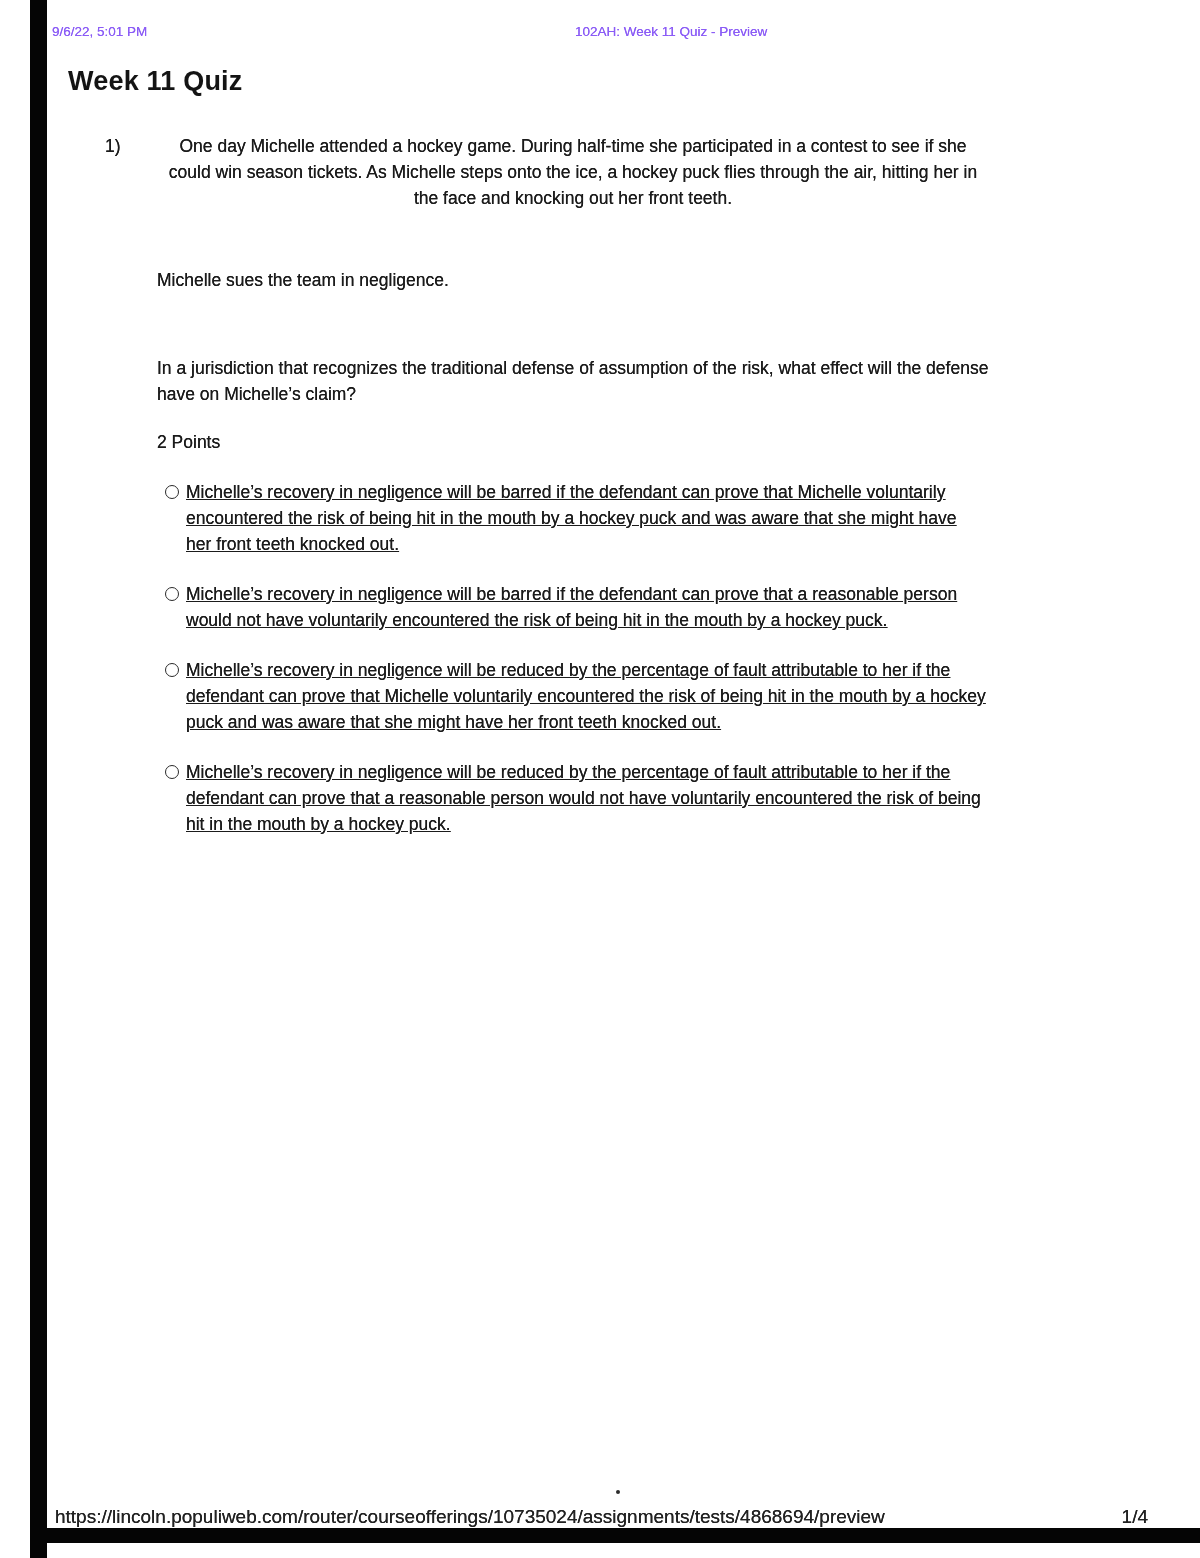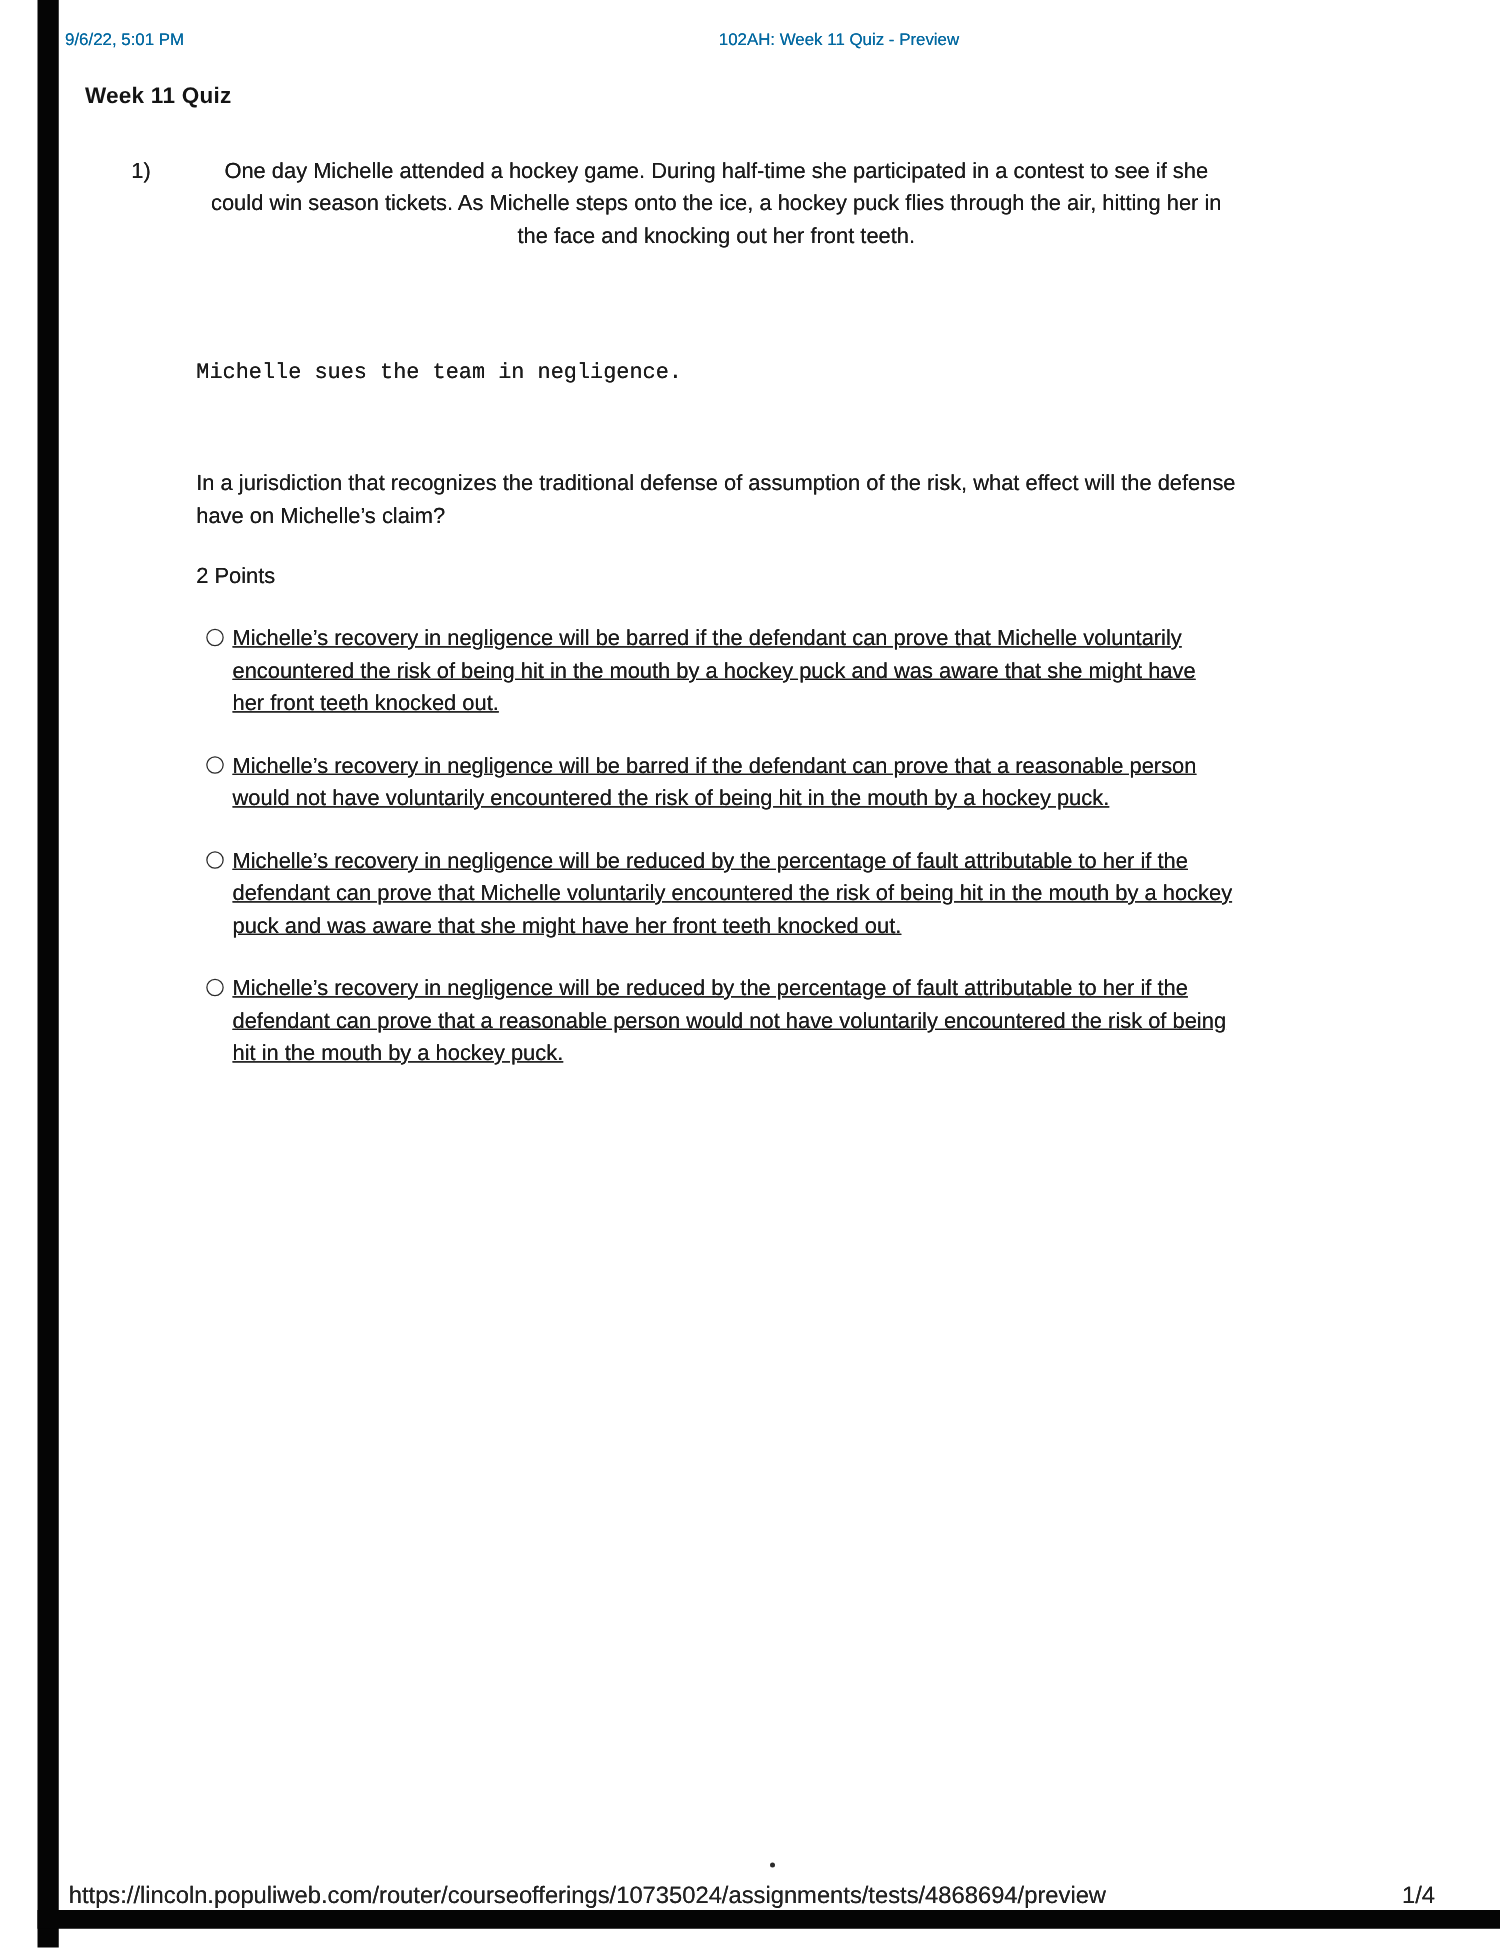--- a/index.html
+++ b/index.html
@@ -44,36 +44,36 @@
   }
 
   
   .print-header {
     position: absolute;
     top: 24px;
     left: 0;
     right: 0;
     height: 20px;
     font-size: 13.5px;
-    color: #0369a1;
+    color: #8b5cf6;
     text-shadow: 0 0 0.4px currentColor;
   }
   .print-header .datetime { position: absolute; left: 52px; top: 0; }
   .print-header .doc-title { position: absolute; left: 575px; top: 0; }
 
   
   .page-main {
     position: absolute;
     top: 66px;
     left: 68px;
     width: 960px;
   }
   h1.quiz-title {
     margin: 0;
-    font-size: 18px;
+    font-size: 27px;
     font-weight: bold;
     color: #141414;
     letter-spacing: 0.2px;
   }
   .question {
     display: flex;
     margin-top: 36px;
     font-size: 17.5px;
     line-height: 26px;
     text-shadow: 0 0 0.5px currentColor;
@@ -82,21 +82,21 @@
     width: 52px;
     margin-left: 37px;
     flex: 0 0 auto;
   }
   .qbody {
     width: 832px;
     flex: 0 0 auto;
   }
   .qbody p { margin: 0; }
   p.scenario  { margin-top: 0; text-align: center; }
-  p.statement { margin-top: 84px; font-family: Liberation Mono, monospace; }
+  p.statement { margin-top: 56px; }
   p.prompt    { margin-top: 62px; }
   p.points    { margin-top: 22px; }
 
   .options { margin-top: 4px; text-decoration: underline; }
   .option {
     display: flex;
     align-items: flex-start;
     margin-top: 24px;
     cursor: default;
   }

